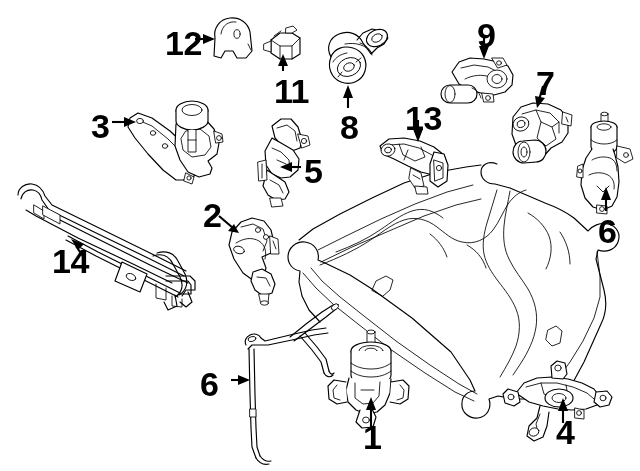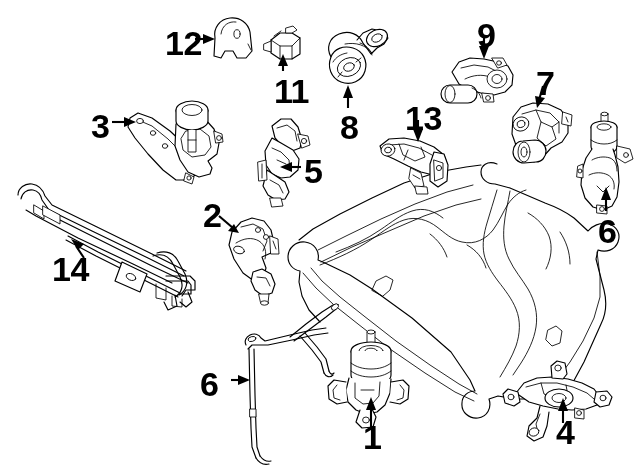--- a/index.html
+++ b/index.html
@@ -631,15 +631,15 @@
   <div class="callout-label" style="left:556px; top:415px;">4</div>
   <div class="callout-label" style="left:304px; top:154px;">5</div>
   <div class="callout-label" style="left:598px; top:214px;">6</div>
   <div class="callout-label" style="left:536px; top:66px;">7</div>
   <div class="callout-label" style="left:340px; top:110px;">8</div>
   <div class="callout-label" style="left:477px; top:18px;">9</div>
   <div class="callout-label" style="left:405px; top:101px;">13</div>
   <div class="callout-label" style="left:274px; top:74px;">11</div>
   <div class="callout-label" style="left:165px; top:26px;">12</div>
   <div class="callout-label" style="left:200px; top:367px;">6</div>
-  <div class="callout-label" style="left:52px; top:252px;">14</div>
+  <div class="callout-label" style="left:52px; top:244px;">14</div>
 
 </div>
 
 </body></html>

